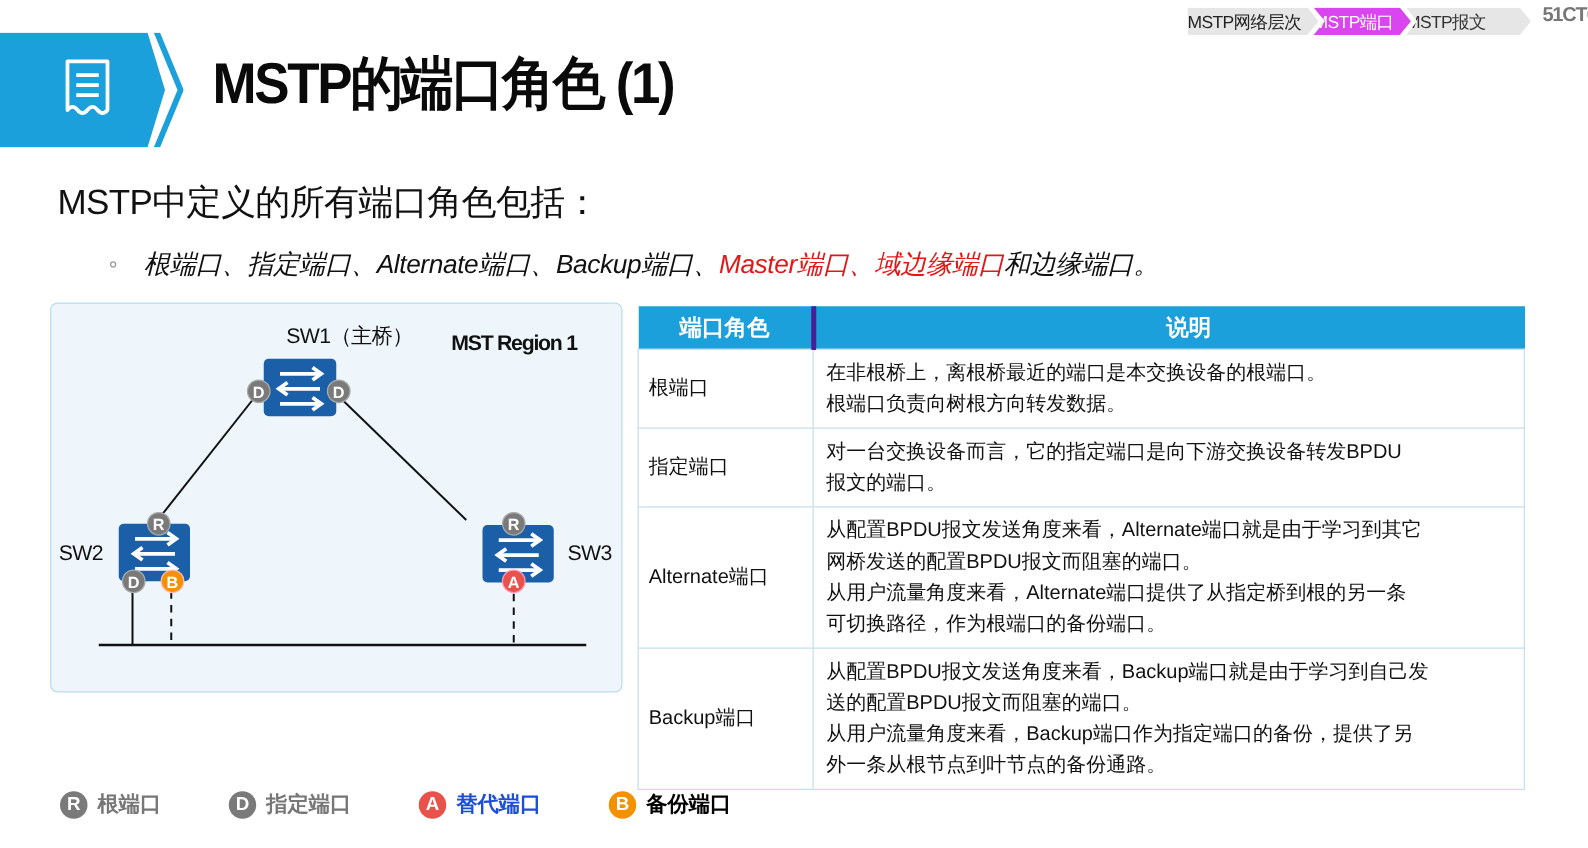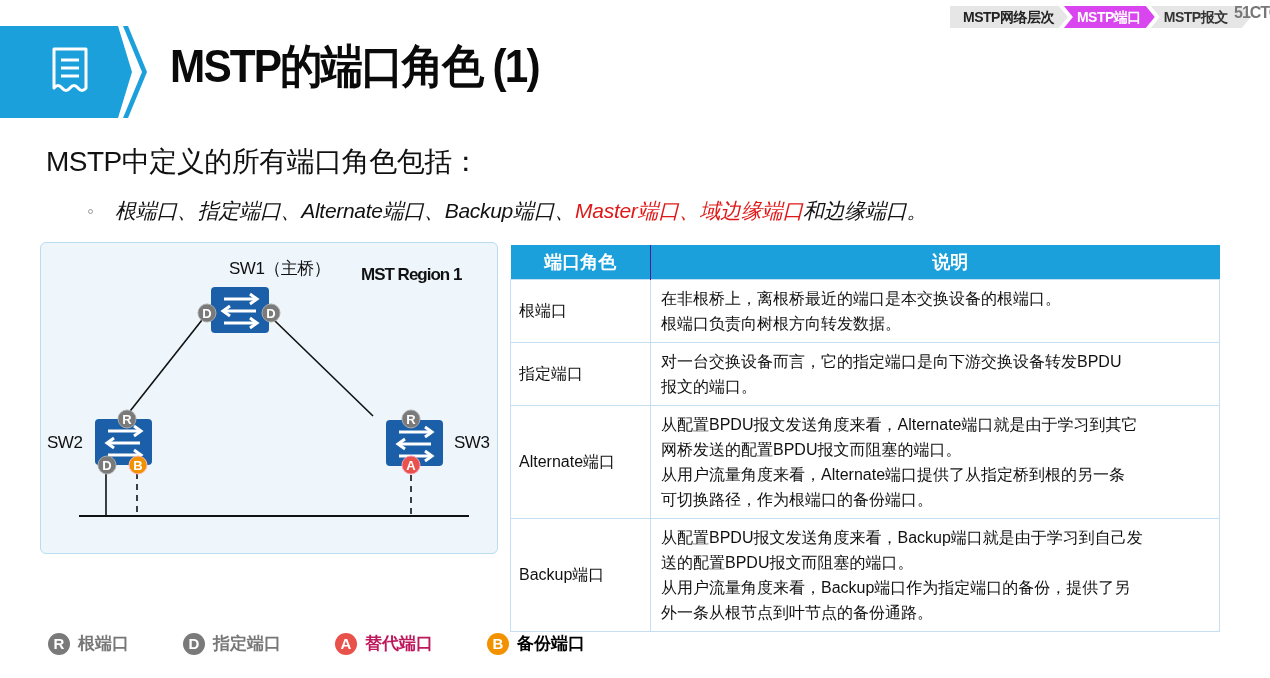--- a/index.html
+++ b/index.html
@@ -1,21 +1,21 @@
 <!DOCTYPE html>
 <html><head>
 <meta charset="utf-8">
 <style>
   * { box-sizing: border-box; margin: 0; padding: 0; }
   html, body { width: 1270px; height: 678px; overflow: hidden; background: #ffffff; }
   body { position: relative; font-family: "Liberation Sans", "DejaVu Sans", sans-serif; color: #111; }
 
   
   .crumbs { position: absolute; top: 6px; left: 950px; height: 22px; display: flex; }
-  .crumb { height: 22px; line-height: 22px; font-size: 14px; font-weight: bold; padding: 0 14px 0 13px; background: #e6e6e6; color: #222; clip-path: polygon(0 0, calc(100% - 9px) 0, 100% 50%, calc(100% - 9px) 100%, 0 100%, 9px 50%); margin-right: -4px; letter-spacing: -0.5px; }
+  .crumb { height: 22px; line-height: 22px; font-size: 14px; font-weight: normal; padding: 0 14px 0 0; background: #e6e6e6; color: #222; clip-path: polygon(0 0, calc(100% - 9px) 0, 100% 50%, calc(100% - 9px) 100%, 0 100%, 9px 50%); margin-right: -4px; letter-spacing: -0.5px; }
   .crumb:first-child { clip-path: polygon(0 0, calc(100% - 9px) 0, 100% 50%, calc(100% - 9px) 100%, 0 100%); }
   .crumb.active { background: #d946ef; color: #fff; }
   .crumb.faded { color: #333; width: 100px; overflow: hidden; white-space: nowrap; }
   .watermark { position: absolute; top: 4px; left: 1234px; font-size: 16px; font-weight: bold; color: #777; letter-spacing: -1px; }
 
   
   .title-band { position: absolute; top: 26px; left: 0; width: 132px; height: 92px; background: #1ba0dc; clip-path: polygon(0 0, 118px 0, 132px 46px, 118px 92px, 0 92px); }
   .title-chev { position: absolute; top: 26px; left: 123px; width: 24px; height: 92px; background: #1ba0dc; clip-path: polygon(0 0, 5px 0, 24px 46px, 5px 92px, 0 92px, 19px 46px); }
   .title-icon { position: absolute; top: 46px; left: 50px; width: 40px; height: 50px; }
   .page-title { position: absolute; top: 36px; left: 170px; font-size: 46px; font-weight: bold; letter-spacing: -2px; color: #0a0a0a; transform: scaleX(0.92); transform-origin: left; }
@@ -26,21 +26,21 @@
   .red { color: #e01818; }
 
   
   .diagram { position: absolute; top: 242px; left: 40px; width: 458px; height: 312px; background: #eef6fc; border: 1px solid #b9dcef; border-radius: 6px; }
   .diagram svg { position: absolute; left: 0; top: 0; }
   .region-label { position: absolute; top: 22px; left: 320px; font-size: 17px; font-weight: bold; color: #111; letter-spacing: -1px; }
   .sw-label { position: absolute; font-size: 17px; color: #111; letter-spacing: -0.5px; }
 
   
   .roles-table { position: absolute; top: 245px; left: 510px; width: 710px; border-collapse: collapse; font-size: 16px; }
-  .roles-table th { background: #1ba0dc; color: #fff; height: 34px; font-size: 18px; font-weight: bold; border-right: 1px solid #4c1d95; }
+  .roles-table th { background: #1ba0dc; color: #fff; height: 34px; font-size: 18px; font-weight: bold; border-right: 4px solid #4c1d95; }
   .roles-table th:last-child { border-right: none; padding-left: 30px; }
   .roles-table td { border: 1px solid #c5dff0; padding: 6px 10px; vertical-align: middle; line-height: 25px; color: #111; }
   .roles-table td.role { width: 140px; padding-left: 8px; }
   .desc-line { display: block; }
 
   
   .legend { position: absolute; top: 632px; left: 48px; display: flex; font-size: 17px; font-weight: bold; }
   .legend-item { display: flex; align-items: center; margin-right: 54px; }
   .legend-badge { width: 22px; height: 22px; border-radius: 50%; color: #fff; font-weight: bold; font-size: 15px; display: flex; align-items: center; justify-content: center; margin-right: 8px; }
 </style>
@@ -180,19 +180,19 @@
   <div class="legend-item">
     <span class="legend-badge" style="background:#7a7a7a">R</span>
     <span style="color:#777">根端口</span>
   </div>
   <div class="legend-item">
     <span class="legend-badge" style="background:#7a7a7a">D</span>
     <span style="color:#777">指定端口</span>
   </div>
   <div class="legend-item">
     <span class="legend-badge" style="background:#e8524a">A</span>
-    <span style="color:#be185d">替代端口</span>
+    <span style="color:#1d4ed8">替代端口</span>
   </div>
   <div class="legend-item">
     <span class="legend-badge" style="background:#f39200">B</span>
     <span style="color:#000000">备份端口</span>
   </div>
 </div>
 
 </body></html>

